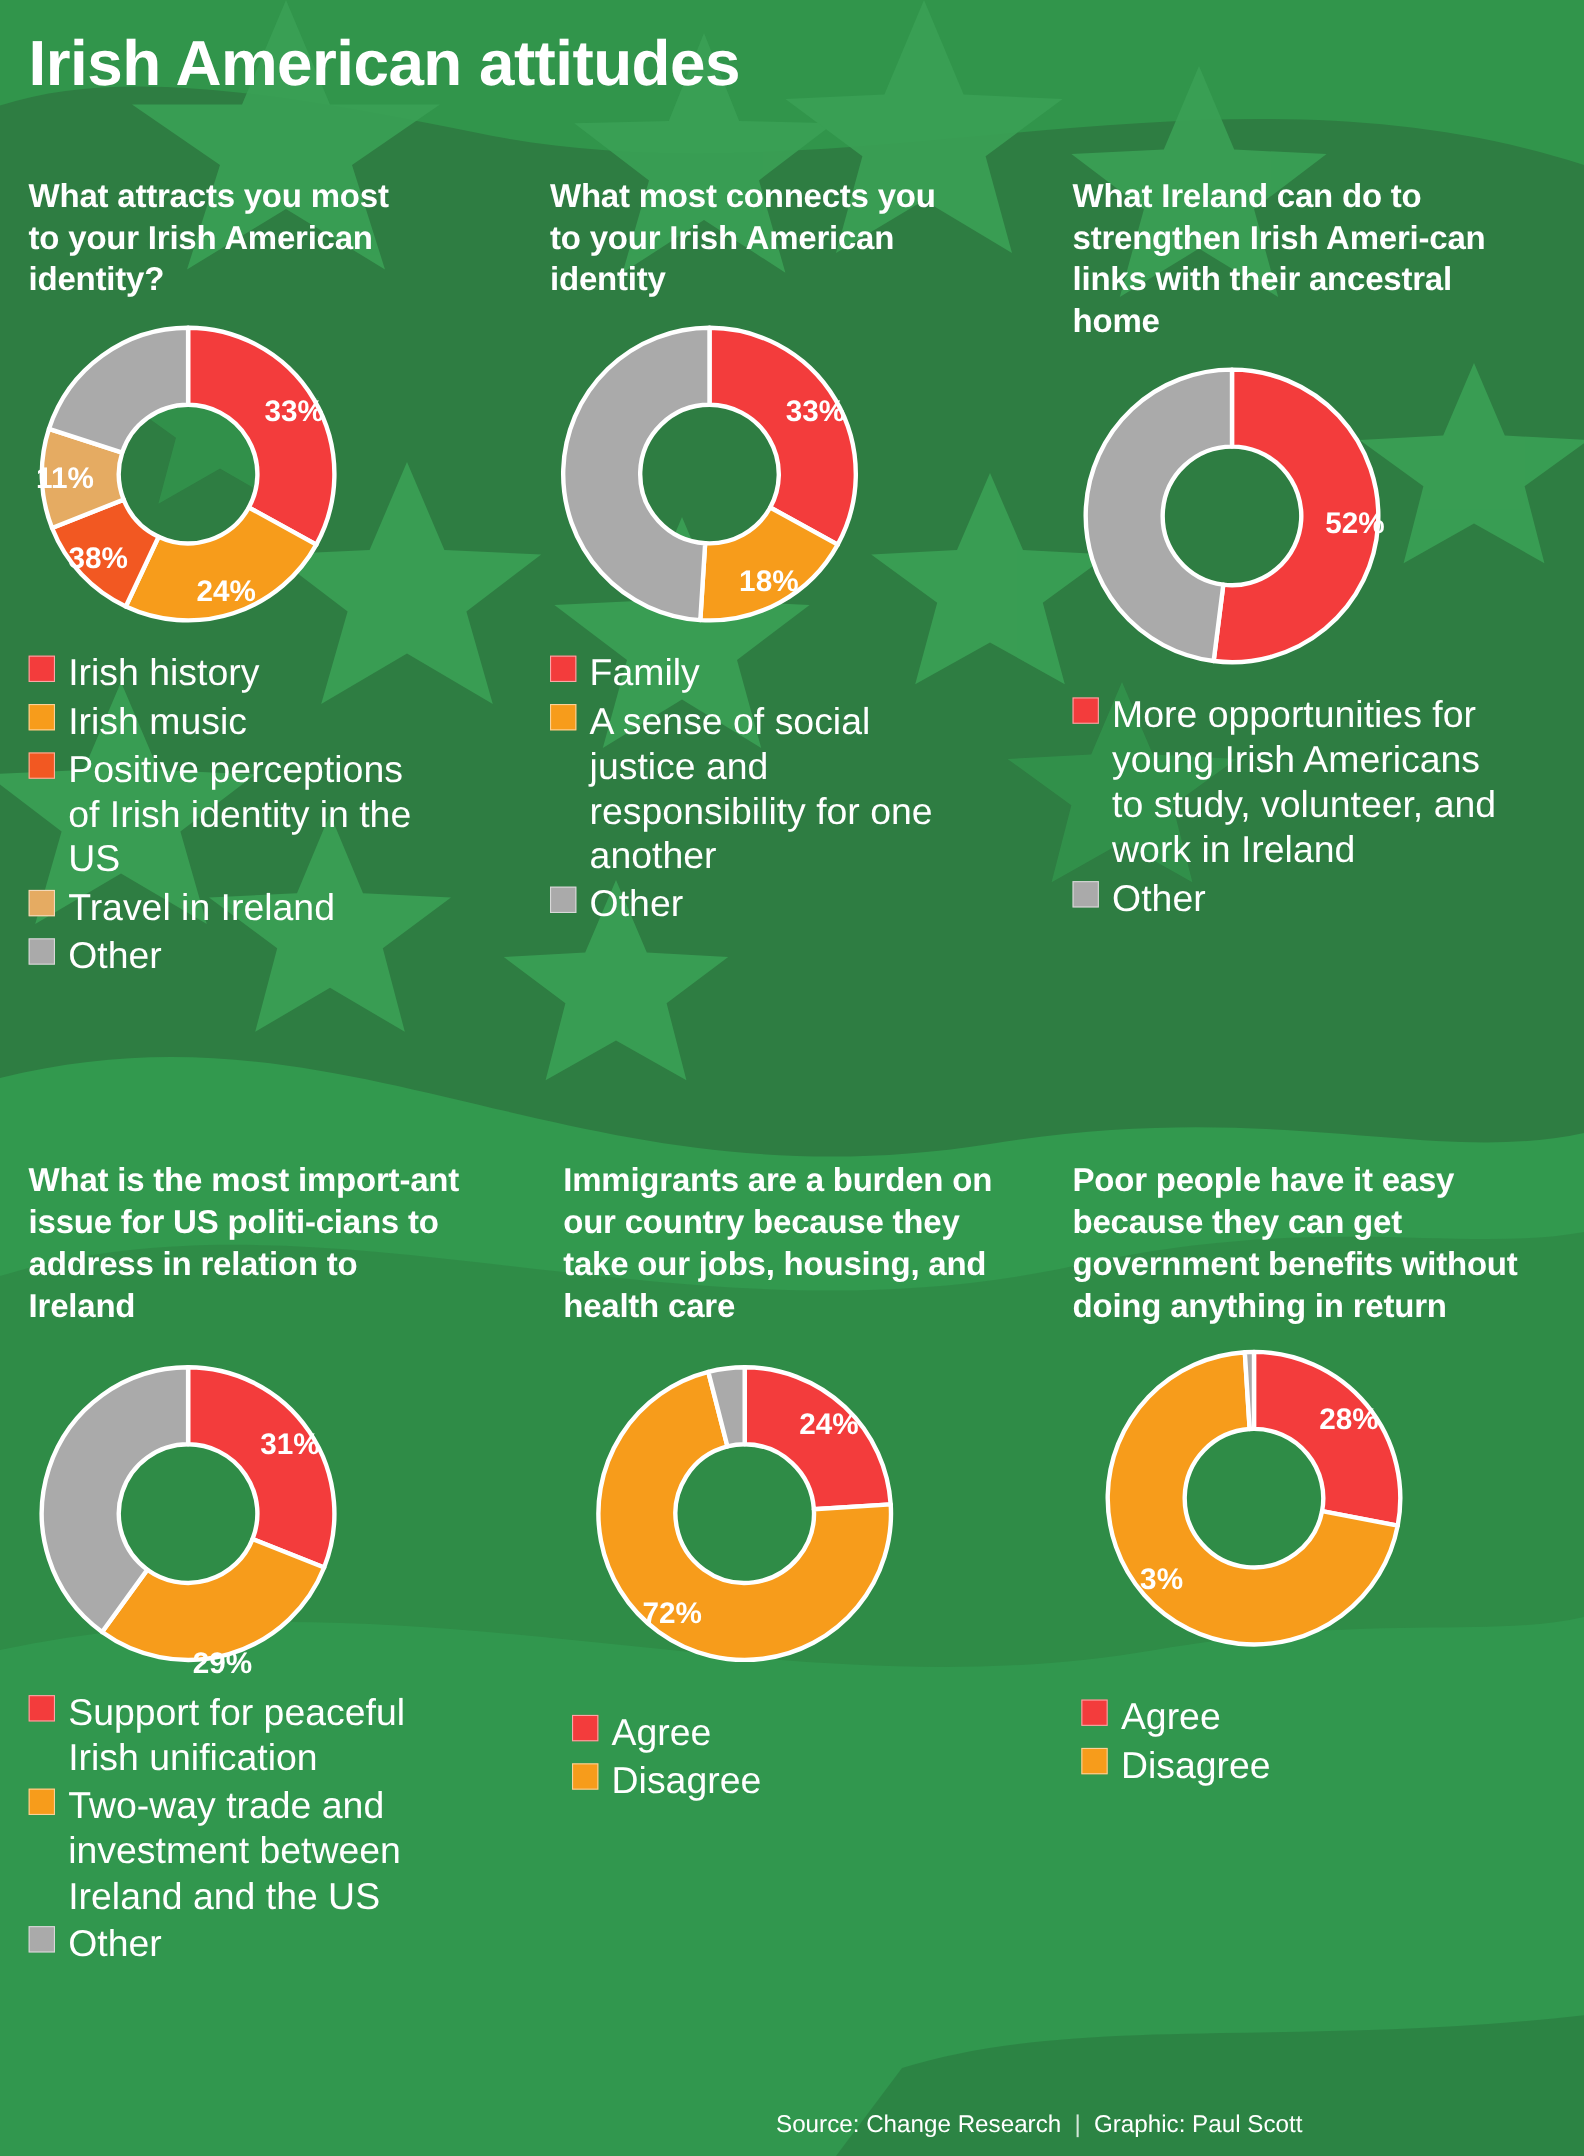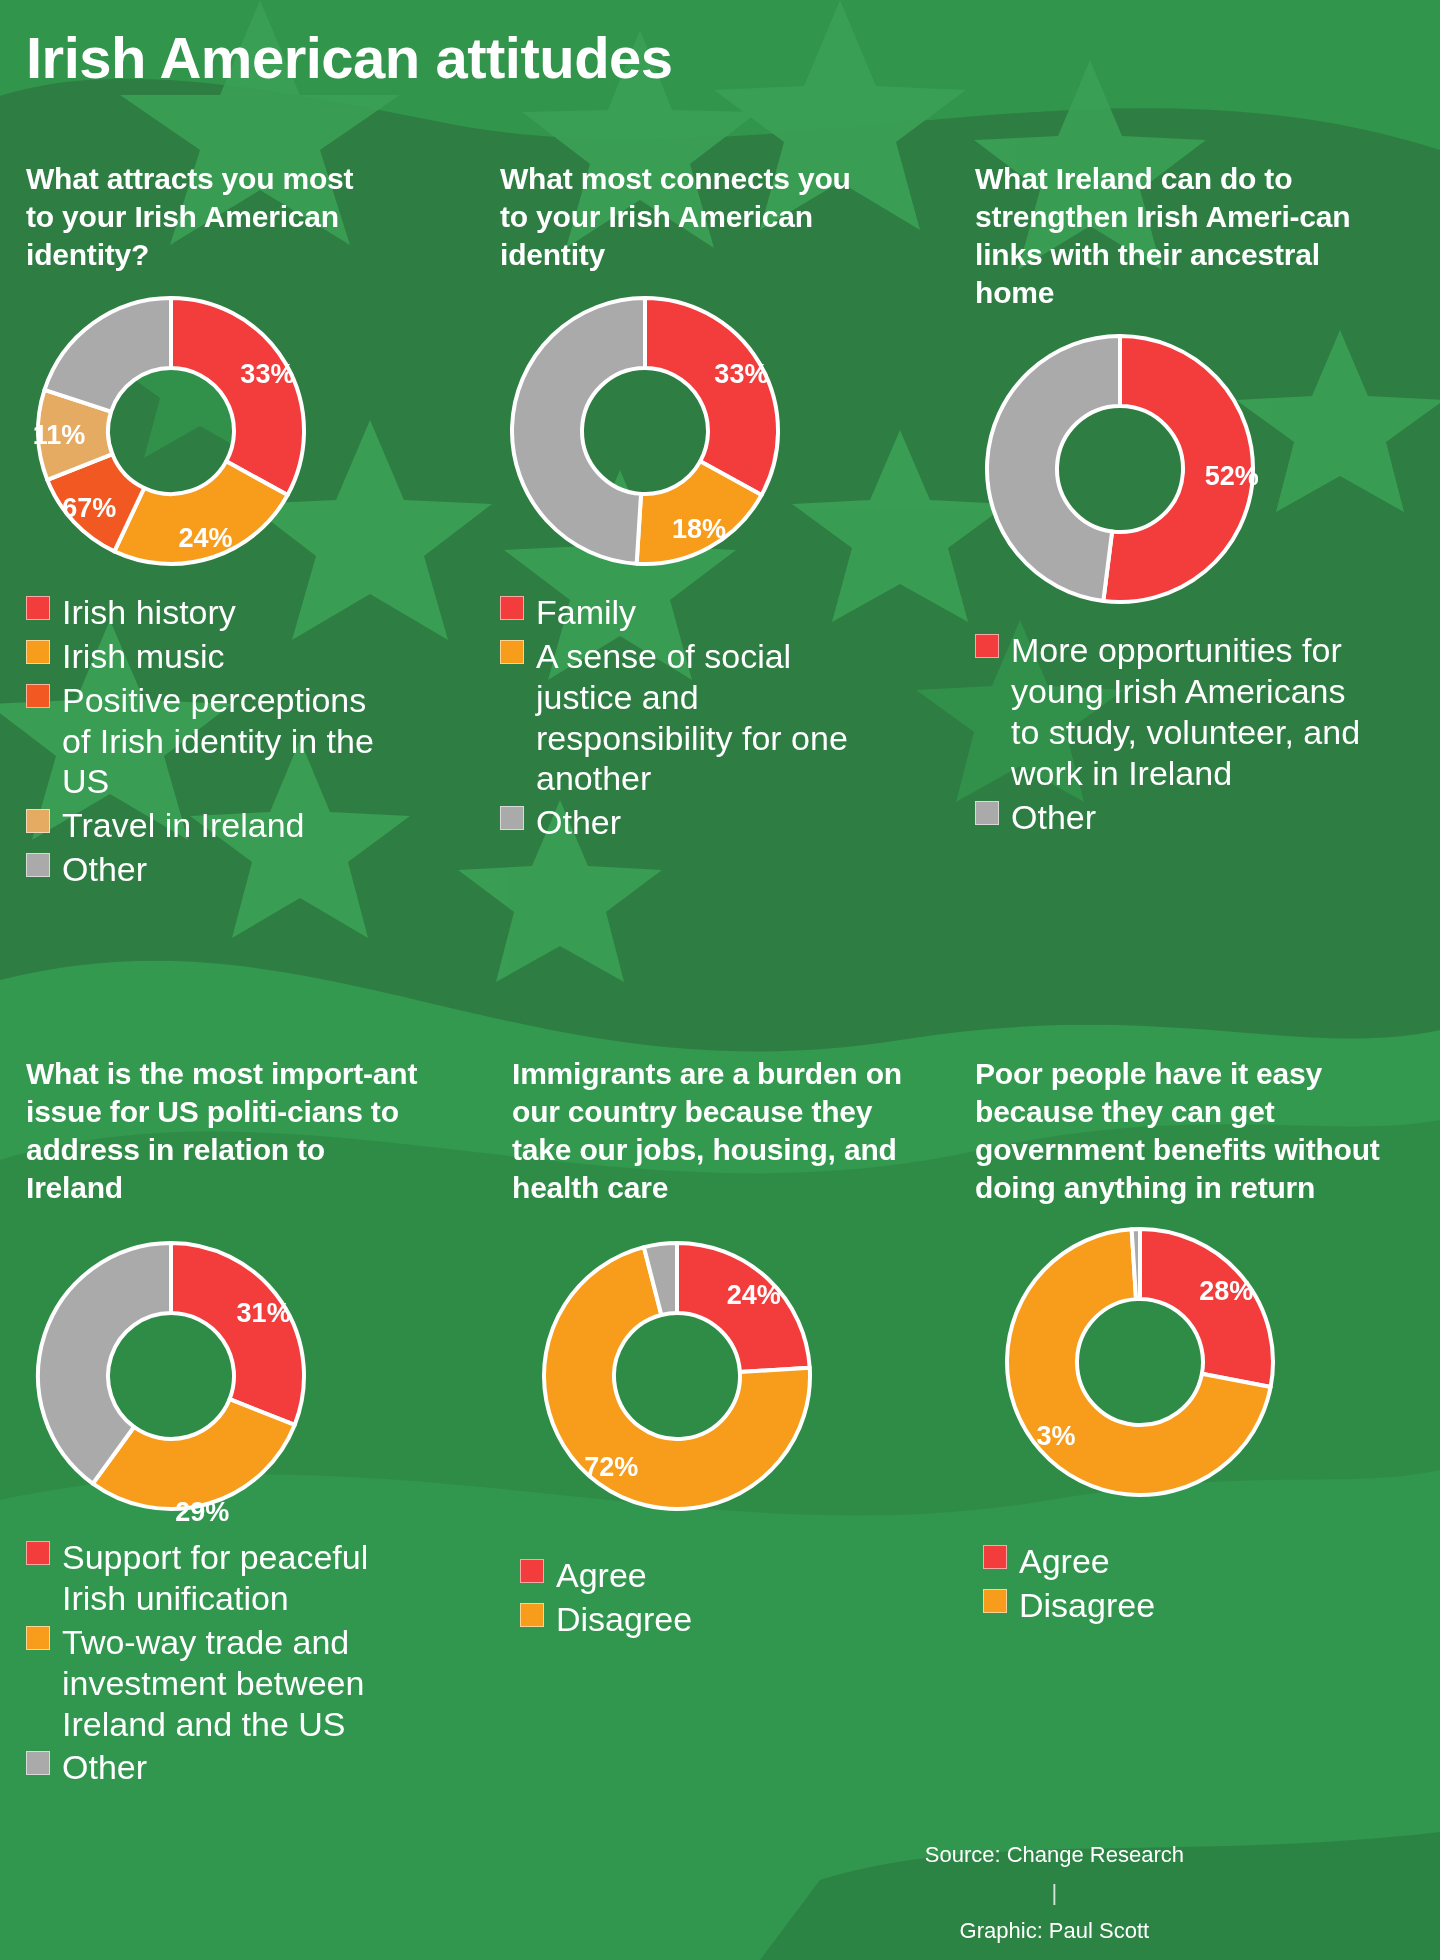--- a/index.html
+++ b/index.html
@@ -41,21 +41,21 @@
   .leg-row{display:flex;align-items:flex-start;margin-bottom:3px;}
   .swatch{
     width:24px;height:24px;flex:none;margin-right:12px;margin-top:4px;
     border:1px solid rgba(255,255,255,.55);box-sizing:border-box;
   }
   .leg-txt{color:#ffffff;font-size:34px;line-height:1.2;}
 
   
   .footer{
     position:absolute;right:28px;bottom:16px;
-    color:#ffffff;font-size:22px;display:flex;align-items:center;gap:12px;flex-direction:column;
+    color:#ffffff;font-size:22px;display:flex;align-items:center;gap:12px;
   }
   .footer .sep{opacity:.8;}
 </style>
 </head>
 <body>
 
 <div class="bg">
   <svg viewBox="0 0 1440 1960" preserveAspectRatio="none" aria-hidden="true">
     <rect x="0" y="0" width="1440" height="1960" fill="#2e7d42"></rect>
     <path d="M0,0 L1440,0 L1440,150 C1100,40 760,190 430,120 C260,86 110,60 0,96 Z" fill="#31954b"></path>
@@ -92,21 +92,21 @@
     <div class="chartwrap">
         <svg width="320" height="300" viewBox="0 0 320 300">
           <path d="M 145 12 A 133 133 0 0 1 261.54878844583385 209.07323865552814 L 200.2073208427634 175.35048146840808 A 63 63 0 0 0 145 82 Z" fill="#f33c3c" stroke="#ffffff" stroke-width="4" stroke-linejoin="round"></path>
           <path d="M 261.54878844583385 209.07323865552814 A 133 133 0 0 1 88.37135422184538 265.3419979779806 L 118.17590463140044 202.00410430535925 A 63 63 0 0 0 200.2073208427634 175.35048146840808 Z" fill="#f79c1b" stroke="#ffffff" stroke-width="4" stroke-linejoin="round"></path>
           <path d="M 88.37135422184538 265.3419979779806 A 133 133 0 0 1 21.339727376862598 193.96056550706226 L 86.42408138904018 168.19184681913475 A 63 63 0 0 0 118.17590463140044 202.00410430535925 Z" fill="#f25822" stroke="#ffffff" stroke-width="4" stroke-linejoin="round"></path>
           <path d="M 21.339727376862598 193.96056550706226 A 133 133 0 0 1 18.50948333274458 103.90073974813195 L 85.08343947340532 125.53192935437829 A 63 63 0 0 0 86.42408138904018 168.19184681913475 Z" fill="#e5ab62" stroke="#ffffff" stroke-width="4" stroke-linejoin="round"></path>
           <path d="M 18.50948333274458 103.90073974813195 A 133 133 0 0 1 144.99999999999997 12 L 145 82 A 63 63 0 0 0 85.08343947340532 125.53192935437829 Z" fill="#aaaaaa" stroke="#ffffff" stroke-width="4" stroke-linejoin="round"></path>
         </svg>
         <div class="dlabel" style="left: 241.403px; top: 87.9874px;">33%</div>
         <div class="dlabel" style="left: 179.61px; top: 251.518px;">24%</div>
-        <div class="dlabel" style="left: 63.3555px; top: 221.669px;">67%</div>
+        <div class="dlabel" style="left: 63.3555px; top: 221.669px;">38%</div>
         <div class="dlabel" style="left: 33.0553px; top: 148.518px;">11%</div>
       </div>
     <div class="legend">
         <div class="leg-row">
           <span class="swatch" style="background: rgb(243, 60, 60);"></span>
           <span class="leg-txt">Irish history</span>
         </div>
         <div class="leg-row">
           <span class="swatch" style="background: rgb(247, 156, 27);"></span>
           <span class="leg-txt">Irish music</span>

